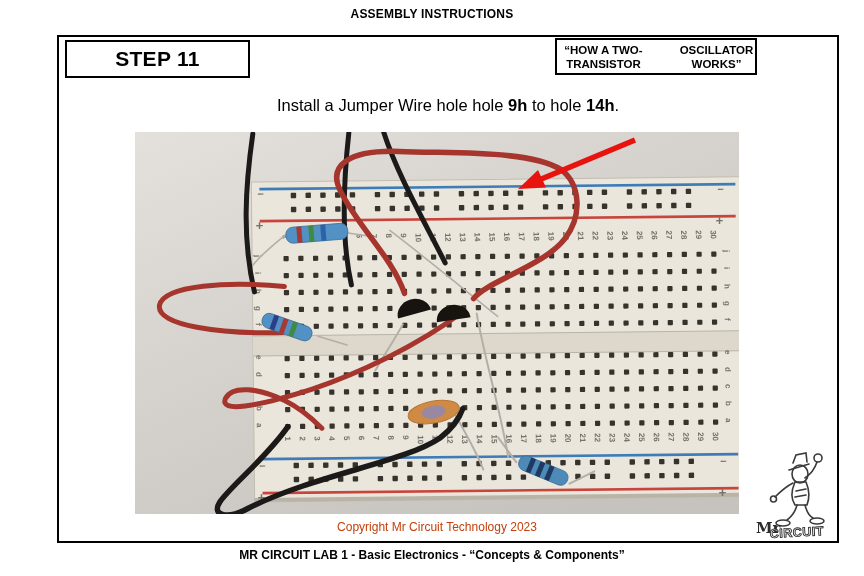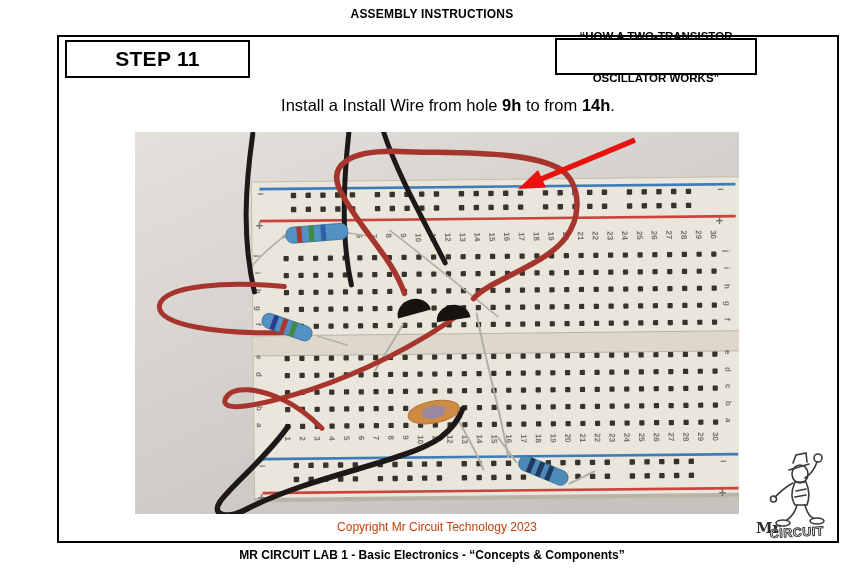--- a/index.html
+++ b/index.html
@@ -15,21 +15,21 @@
     position:absolute;left:57px;top:35px;width:782px;height:508px;
     border:2px solid #000;box-sizing:border-box;background:#fff;
   }
   .hdr-box{
     position:absolute;border:2px solid #000;box-sizing:border-box;
     display:flex;align-items:center;justify-content:center;text-align:center;
     background:#fff;
   }
   .hdr-step{left:6px;top:3px;width:185px;height:38px;font-size:21px;font-weight:bold;letter-spacing:.3px;}
   .hdr-exp{left:232px;top:3px;width:256px;height:38px;font-size:18px;font-weight:bold;}
-  .hdr-topic{left:496px;top:1px;width:202px;height:37px;font-size:11.5px;font-weight:bold;line-height:14px;flex-direction:column;gap:28px;}
+  .hdr-topic{left:496px;top:1px;width:202px;height:37px;font-size:11.5px;font-weight:bold;line-height:14px;flex-direction:row;gap:28px;}
   .instruction{
     position:absolute;top:59px;left:0;width:100%;text-align:center;font-size:16.5px;
   }
   .instruction b{font-weight:bold;}
   .photo{
     position:absolute;left:76px;top:95px;width:604px;height:382px;overflow:hidden;
     background:#d8d5d0;
   }
   .caption{
     position:absolute;left:76px;top:483px;width:604px;text-align:center;font-size:12px;color:#c2410c;
@@ -52,21 +52,21 @@
 <div class="outer-box">
 
   <div class="hdr-box hdr-step">
     <span>STEP 11</span>
   </div>
   <div class="hdr-box hdr-topic">
     <div>“HOW A TWO-TRANSISTOR</div>
     <div>OSCILLATOR WORKS”</div>
   </div>
 
-  <div class="instruction"><span>Install a Install Wire from hole </span><b>9h</b><span> to from </span><b>14h</b><span>.</span></div>
+  <div class="instruction"><span>Install a Jumper Wire hole hole </span><b>9h</b><span> to hole </span><b>14h</b><span>.</span></div>
 
   <div class="photo">
     <svg id="bb-svg" width="604" height="382" viewBox="0 0 604 382">
       <defs>
         <linearGradient id="tableGrad" x1="0" y1="0" x2="0.7" y2="1">
           <stop offset="0" stop-color="#e4e1dc"></stop>
           <stop offset="0.45" stop-color="#d6d3ce"></stop>
           <stop offset="1" stop-color="#c6c3be"></stop>
         </linearGradient>
       </defs>

